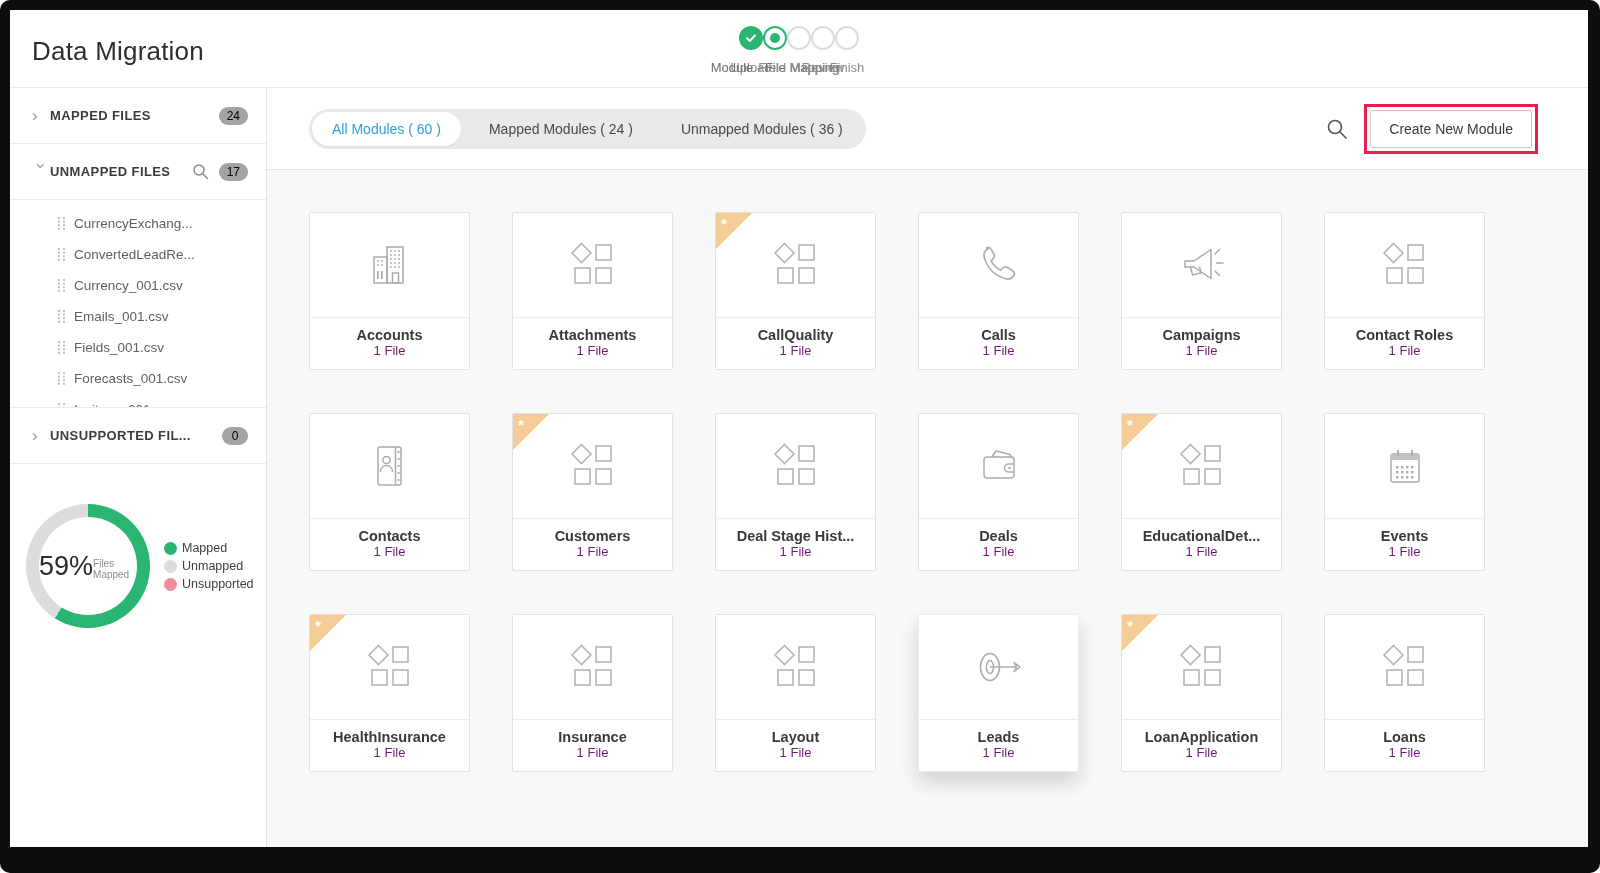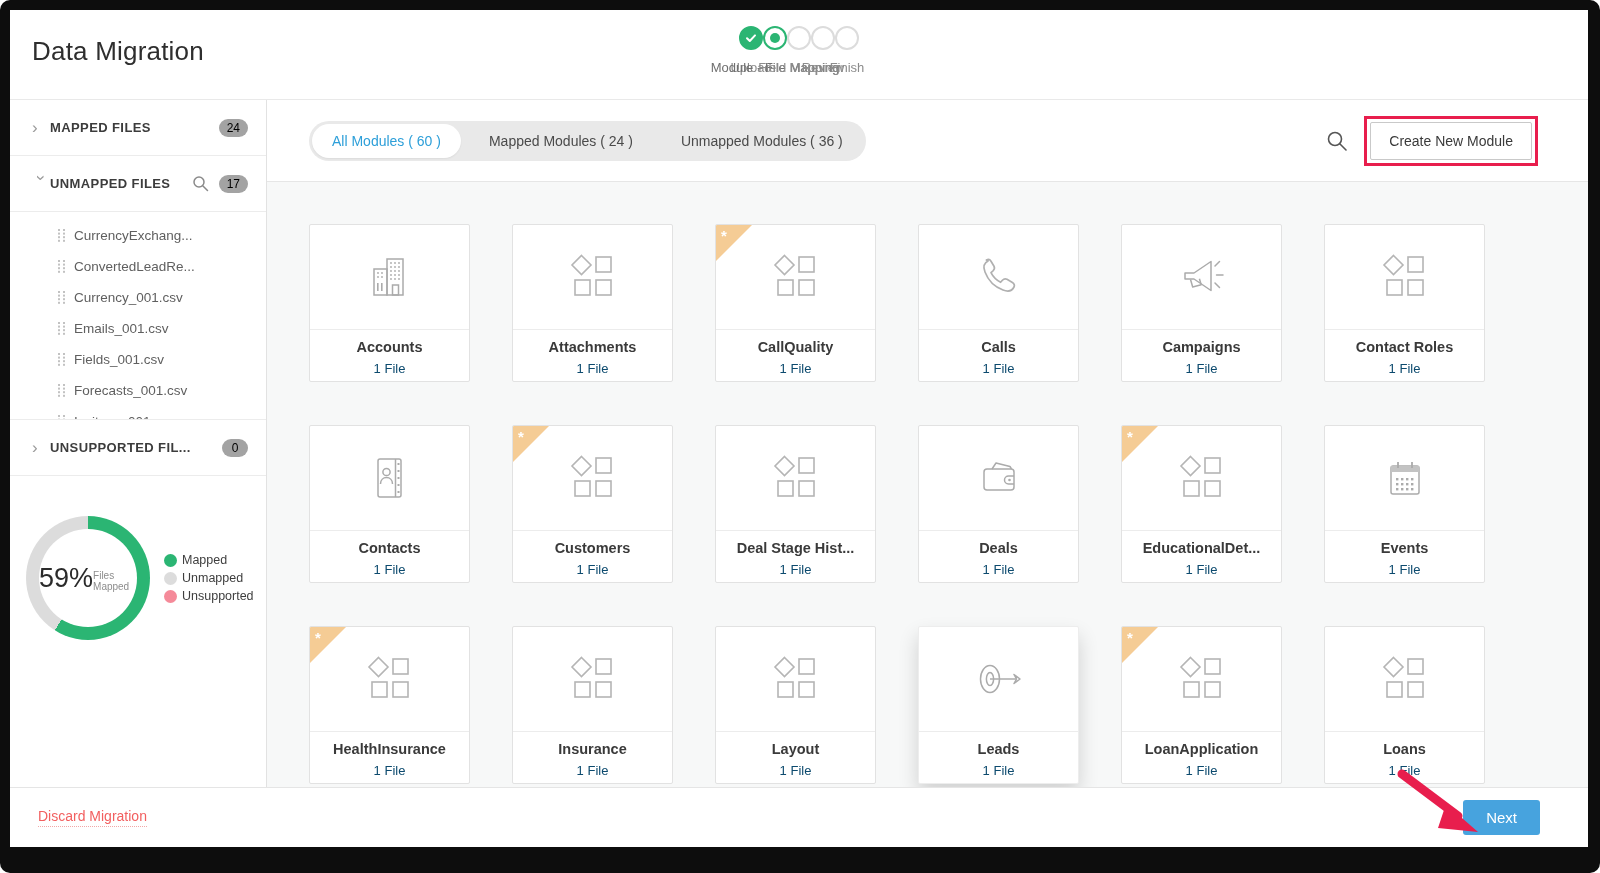--- a/index.html
+++ b/index.html
@@ -1,21 +1,21 @@
 <!DOCTYPE html>
 <html><head>
 <meta charset="utf-8">
 <style>
   * { margin:0; padding:0; box-sizing:border-box; }
   html,body { width:1600px; height:873px; background:#fff; font-family:"Liberation Sans","DejaVu Sans",sans-serif; }
   .frame { position:absolute; left:0; top:0; width:1600px; height:873px; background:#0d0d0d; border-radius:10px; }
   .app { position:absolute; left:10px; top:10px; right:12px; bottom:26px; background:#fff; overflow:hidden; display:flex; flex-direction:column; }
 
   
-  .header { position:relative; height:90px; background:#fff; border-bottom:1px solid #e9e9e9; flex:0 0 auto; }
+  .header { position:relative; height:78px; background:#fff; border-bottom:1px solid #e9e9e9; flex:0 0 auto; }
   .page-title { position:absolute; left:22px; top:26px; font-size:26px; color:#2e2e2e; letter-spacing:0.2px; }
   .stepper { position:absolute; left:50%; top:16px; transform:translateX(-50%); display:flex; align-items:flex-start; }
   .step { position:relative; width:24px; display:flex; flex-direction:column; align-items:center; }
   .step-circle { width:24px; height:24px; border-radius:50%; background:#fff; border:2px solid #dcdcdc; display:flex; align-items:center; justify-content:center; }
   .step.done .step-circle { background:#2bb573; border-color:#2bb573; }
   .step.done .check { width:12px; height:12px; }
   .step.active .step-circle { border-color:#2bb573; }
   .step.active .step-circle::after { content:""; width:10px; height:10px; border-radius:50%; background:#2bb573; }
   .step-label { position:absolute; top:34px; left:50%; transform:translateX(-50%); white-space:nowrap; font-size:13px; color:#8c8c8c; }
   .step.active .step-label { color:#6f6f6f; }
@@ -56,21 +56,21 @@
   .search-btn { margin-right:16px; cursor:pointer; display:flex; }
   .highlight-box { border:3px solid #e81e4d; padding:3px; }
   .create-btn { background:#fff; border:1px solid #c9c9c9; border-radius:2px; font-size:14px; color:#3a3a3a; padding:10px 18px; cursor:pointer; font-family:inherit; }
 
   .content { flex:1; padding:42px 0 0 42px; overflow:hidden; }
   .grid { display:grid; grid-template-columns:repeat(6,161px); gap:43px 42px; }
   .card { position:relative; width:161px; height:158px; background:#fff; border:1px solid #e2e2e2; border-radius:2px; cursor:pointer; overflow:hidden; }
   .card.elevated { box-shadow:0 10px 20px rgba(0,0,0,0.16); border-color:#ededed; }
   .card-icon { height:105px; display:flex; align-items:center; justify-content:center; border-bottom:1px solid #ececec; }
   .card-name { text-align:center; font-size:14.5px; font-weight:600; color:#3a3a3a; margin-top:9px; white-space:nowrap; }
-  .card-files { text-align:center; font-size:13px; color:#0c4a6e; margin-top:6px; }
+  .card-files { text-align:center; font-size:13px; color:#701a75; }
   .corner { display:none; position:absolute; left:0; top:0; width:0; height:0; border-top:36px solid #f5cc95; border-right:36px solid transparent; }
   .corner-star { display:none; position:absolute; left:5px; top:2px; color:#fff; font-size:15px; font-weight:700; }
   .card.starred .corner, .card.starred .corner-star { display:block; }
 
   
   .footer { position:relative; height:60px; background:#fff; border-top:1px solid #e5e5e5; display:flex; align-items:center; padding:0 48px 0 28px; flex:0 0 auto; }
   .discard-link { font-size:14px; color:#f25f5f; border-bottom:1px dotted #f2a8a8; padding-bottom:2px; cursor:pointer; }
   .next-btn { margin-left:auto; background:#47a3de; color:#fff; border:none; border-radius:3px; font-size:15px; padding:9px 23px; cursor:pointer; font-family:inherit; }
   .annot-arrow { position:absolute; right:100px; top:-22px; pointer-events:none; }
 
@@ -637,23 +637,15 @@
               </div>
               <div class="card-name">Loans</div>
               <div class="card-files">1 File</div>
             </div>
 
         </div>
       </div>
     </div>
   </div>
 
-  <div class="footer">
-    <span class="discard-link">Discard Migration</span>
-    <button class="next-btn">Next</button>
-    <svg class="annot-arrow" width="96" height="78" viewBox="0 0 96 78">
-      <path d="M10 8 L66 50" stroke="#e81e4d" stroke-width="9" stroke-linecap="round"></path>
-      <path d="M54 38 L86 66 L46 62 Z" fill="#e81e4d"></path>
-    </svg>
-  </div>
 
 </div>
 </div>
 
 </body></html>

